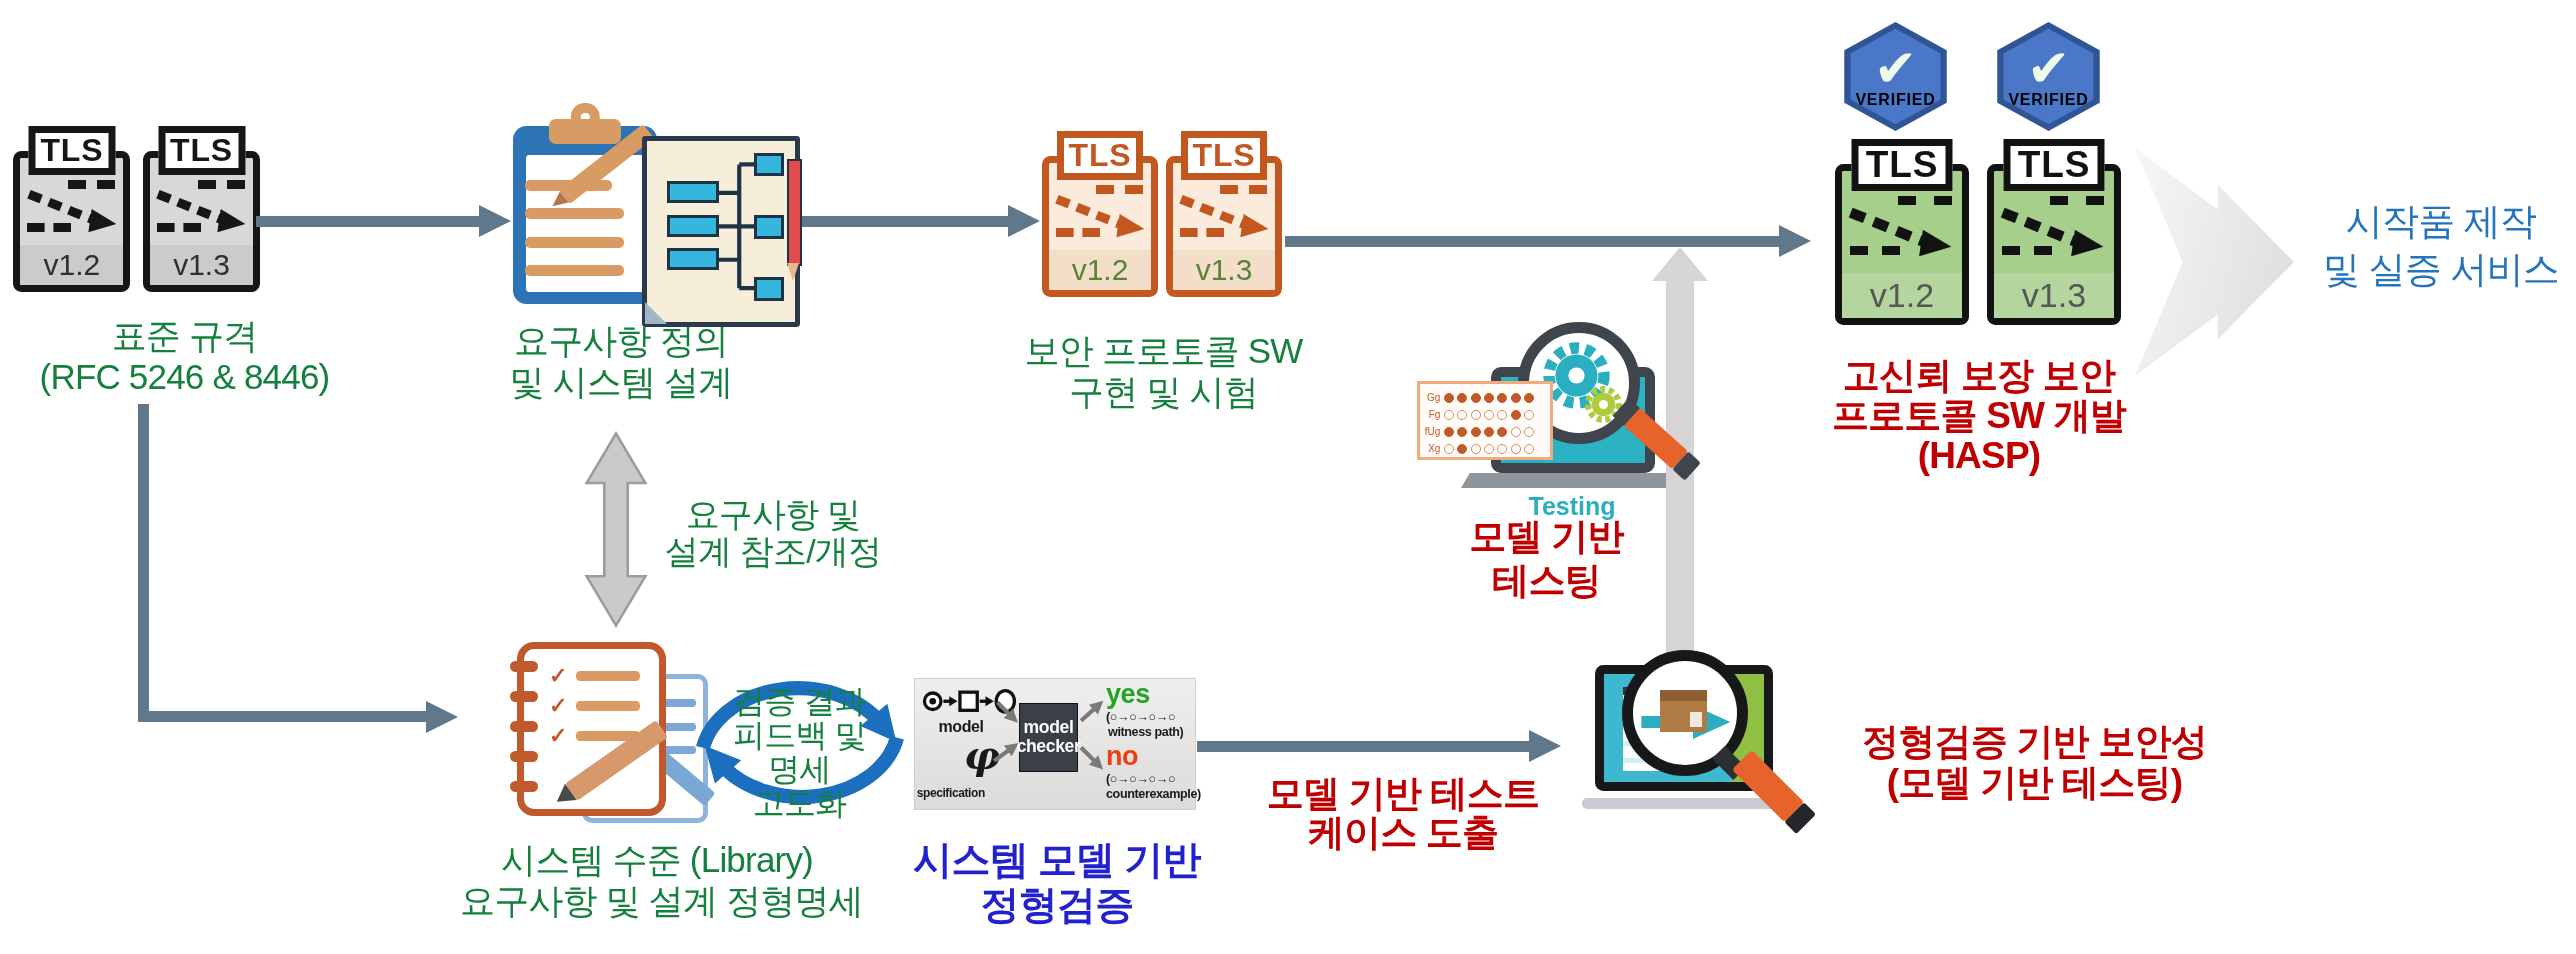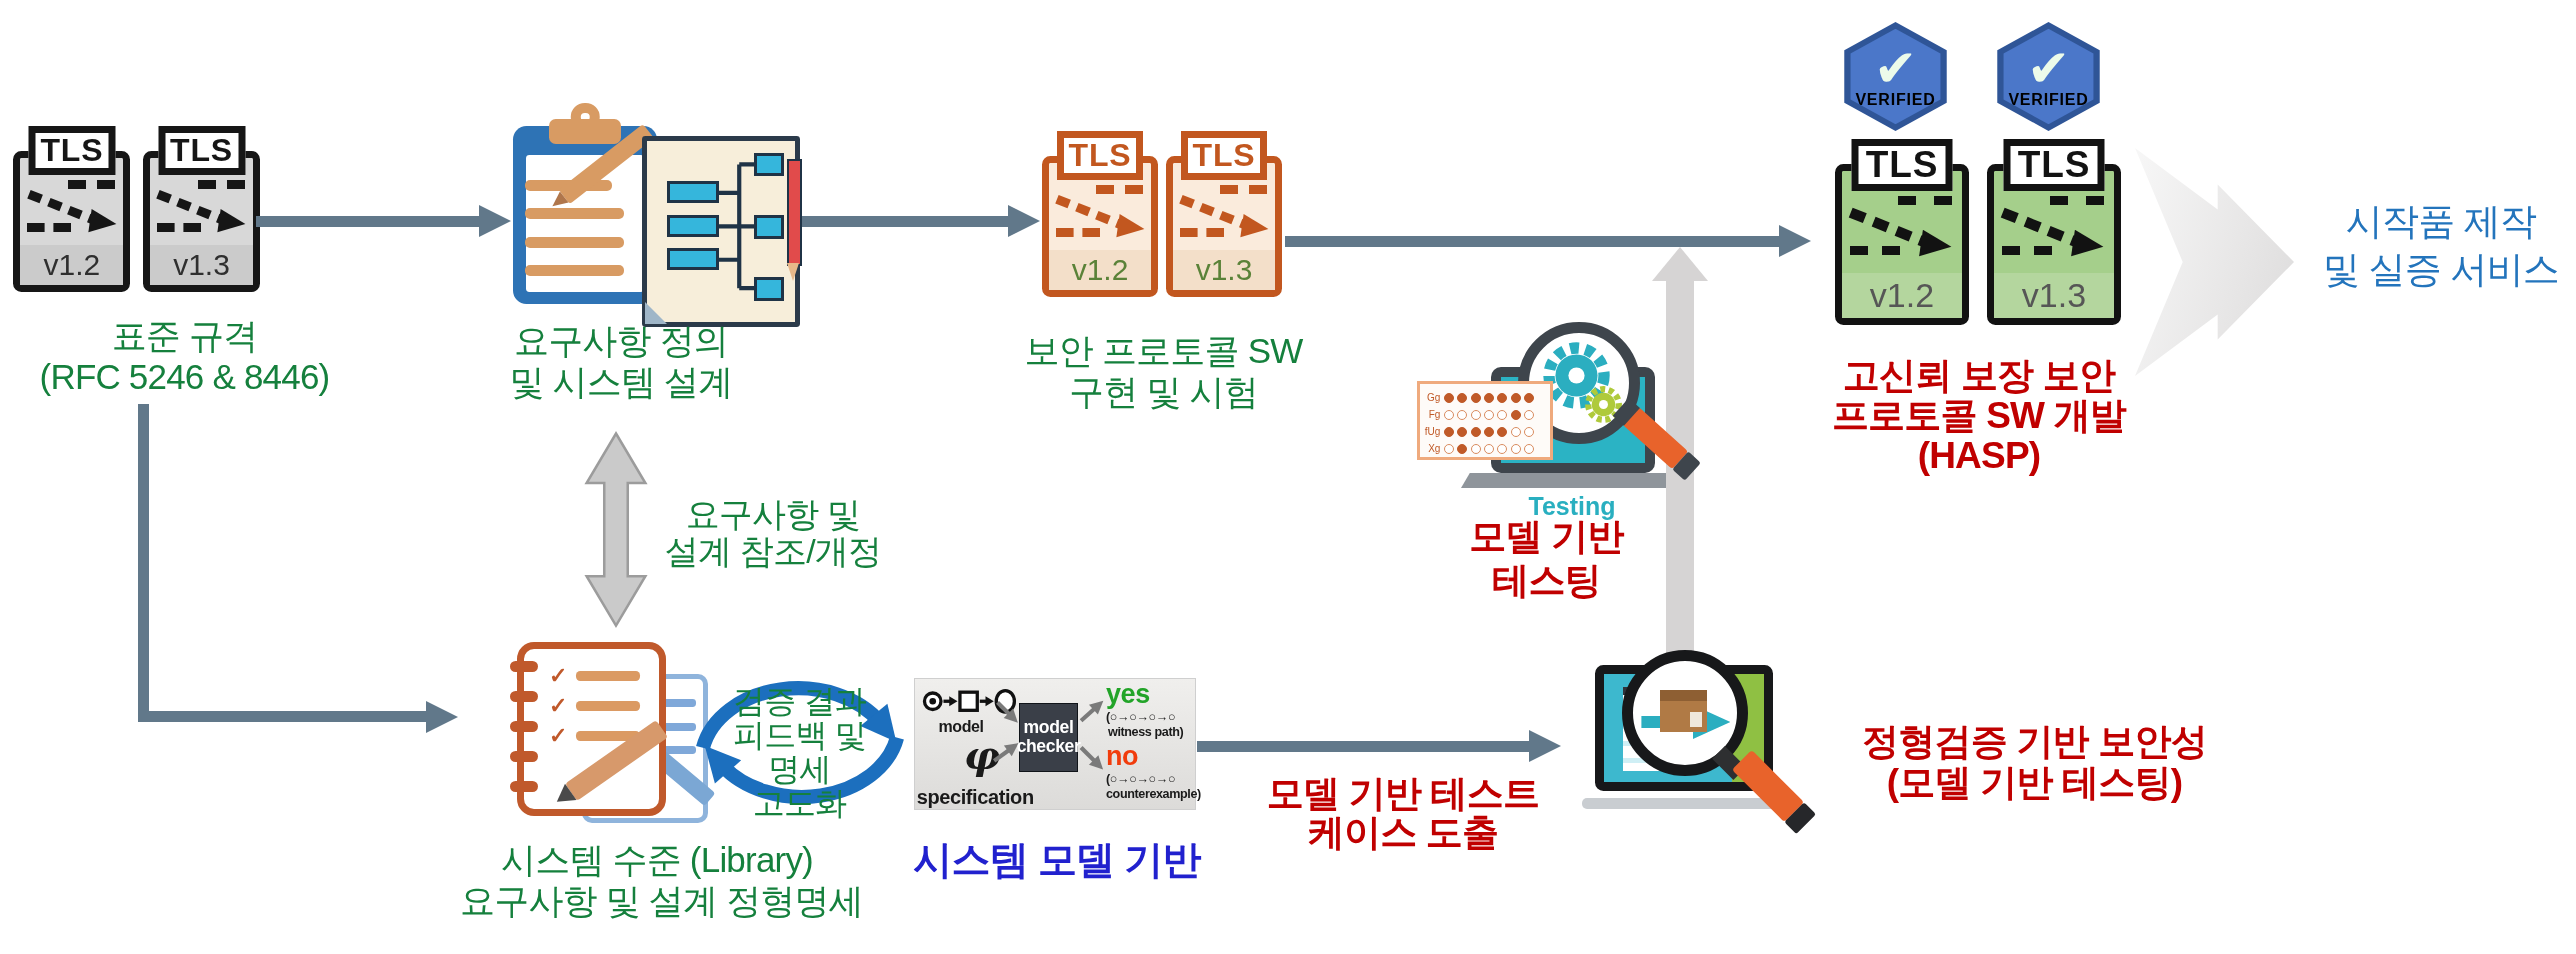--- a/index.html
+++ b/index.html
@@ -381,21 +381,21 @@
       <circle cx="13" cy="17" r="4" fill="#111"></circle>
       <line x1="26" y1="17" x2="35" y2="17" stroke="#111" stroke-width="4"></line>
       <polygon points="33,11 43,17 33,23" fill="#111"></polygon>
       <rect x="46" y="6" width="21" height="22" fill="#fff" stroke="#111" stroke-width="4"></rect>
       <line x1="70" y1="17" x2="79" y2="17" stroke="#111" stroke-width="4"></line>
       <polygon points="77,11 87,17 77,23" fill="#111"></polygon>
       <ellipse cx="101" cy="17" rx="11" ry="13" fill="#fff" stroke="#111" stroke-width="4"></ellipse>
     </svg>
     <div class="mc-t" style="left:23.5px; top:39px; font-size:16px;">model</div>
     <div class="mc-t mc-phi" style="left:49px; top:52px;">φ</div>
-    <div class="mc-t" style="left:1.7px; top:107px; font-size:20px;">specification</div>
+    <div class="mc-t" style="left:1.7px; top:107px; font-size:12px;">specification</div>
     <svg class="abs" style="left:0; top:0; width:282px; height:132px;" viewBox="0 0 336 158">
       <defs>
         <marker id="mg" markerUnits="userSpaceOnUse" markerWidth="18" markerHeight="18" refX="8" refY="9" orient="auto">
           <path d="M1,1 L17,9 L1,17 Z" fill="#7A7A7A"></path>
         </marker>
       </defs>
       <line x1="98" y1="28" x2="116" y2="46" stroke="#7A7A7A" stroke-width="5" marker-end="url(#mg)"></line>
       <line x1="94" y1="98" x2="116" y2="82" stroke="#7A7A7A" stroke-width="5" marker-end="url(#mg)"></line>
       <line x1="198" y1="50" x2="218" y2="32" stroke="#7A7A7A" stroke-width="5" marker-end="url(#mg)"></line>
       <line x1="198" y1="82" x2="218" y2="102" stroke="#7A7A7A" stroke-width="5" marker-end="url(#mg)"></line>
@@ -406,20 +406,21 @@
     </div>
     <div class="mc-t mc-yes" style="left:191px; top:0;">yes</div>
     <div class="mc-t mc-small" style="left:191px; top:31px;">(○→○→○→○</div>
     <div class="mc-t mc-small" style="left:193px; top:46px;">witness path)</div>
     <div class="mc-t mc-no" style="left:191px; top:62px;">no</div>
     <div class="mc-t mc-small" style="left:191px; top:93px;">(○→○→○→○</div>
     <div class="mc-t mc-small" style="left:191px; top:108px;">counterexample)</div>
   </div>
   <div class="lbl deepblue" style="left:906px; top:837px; width:302px;">
     <div>시스템 모델 기반</div>
+    <div>정형검증</div>
   </div>
 
   <div class="sarrow" style="left:1197px; top:741px; width:334px;"></div>
   <div class="lbl red" style="left:1231px; top:774px; width:344px; line-height:39px;">
     <div>모델 기반 테스트</div>
     <div>케이스 도출</div>
   </div>
 
   <div class="abs" style="left:1417px; top:329px; width:352px; height:277px;">
     <div class="t-laptop">

